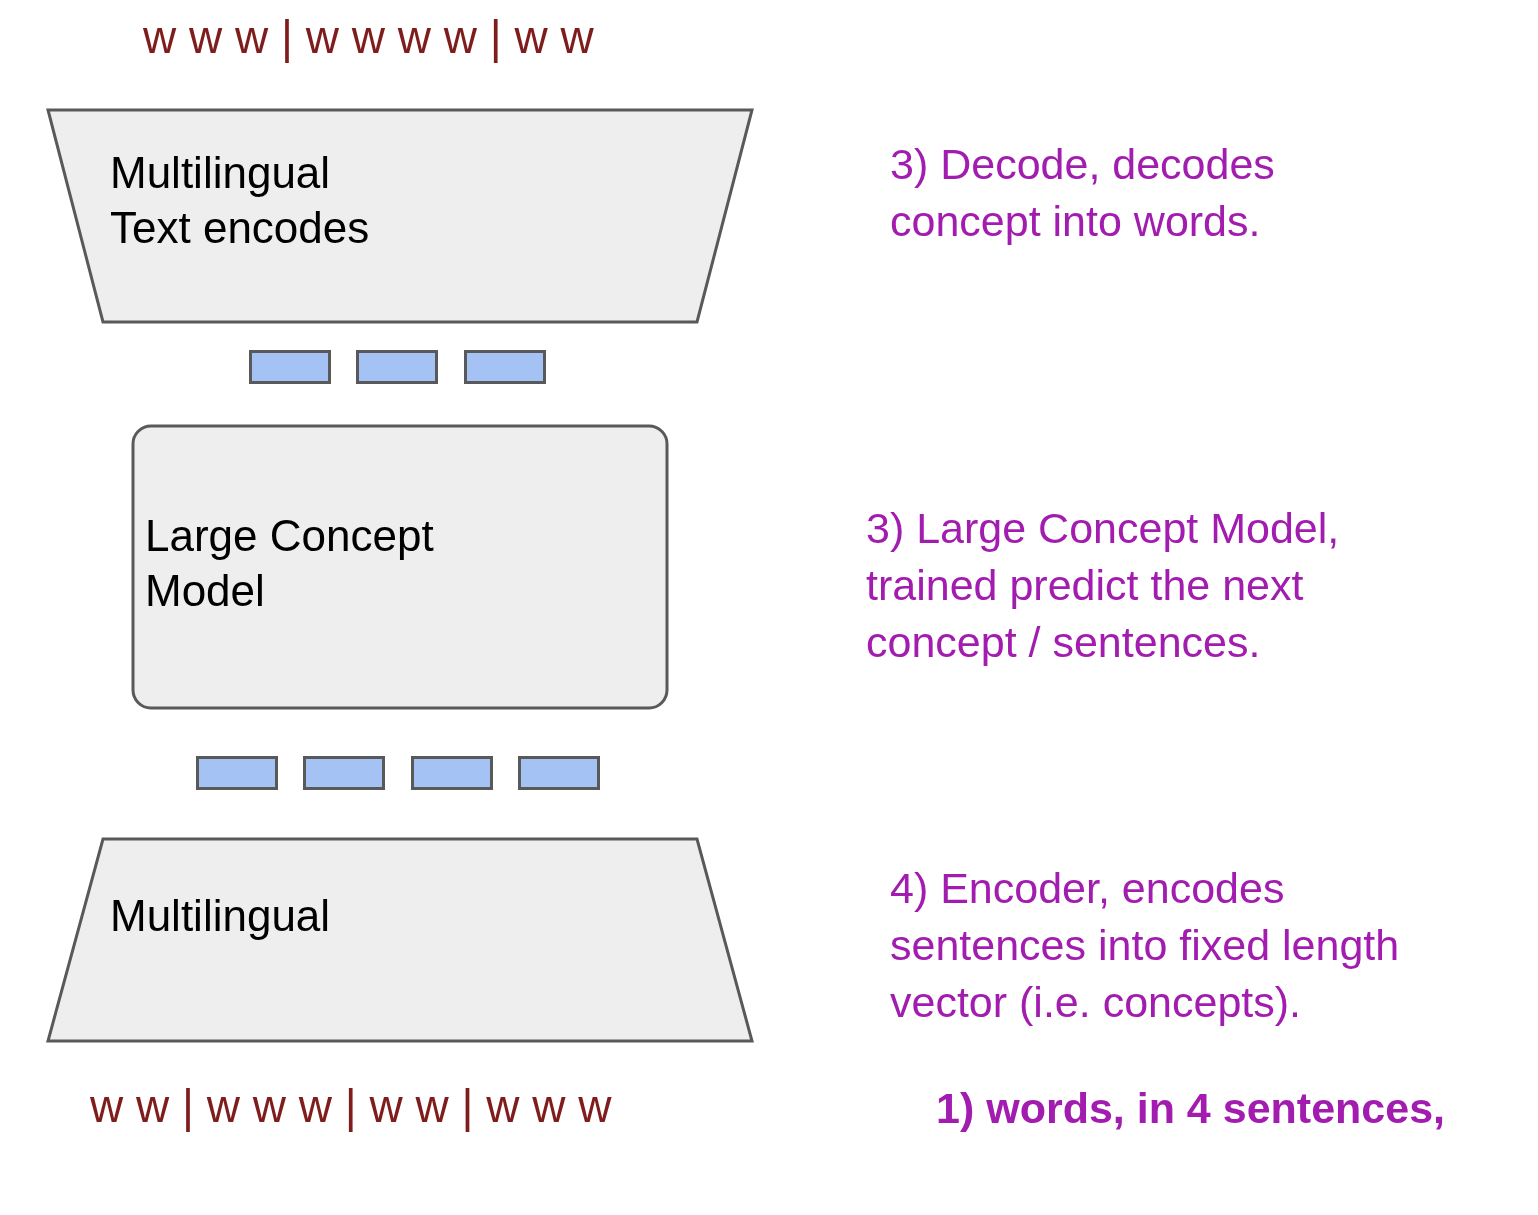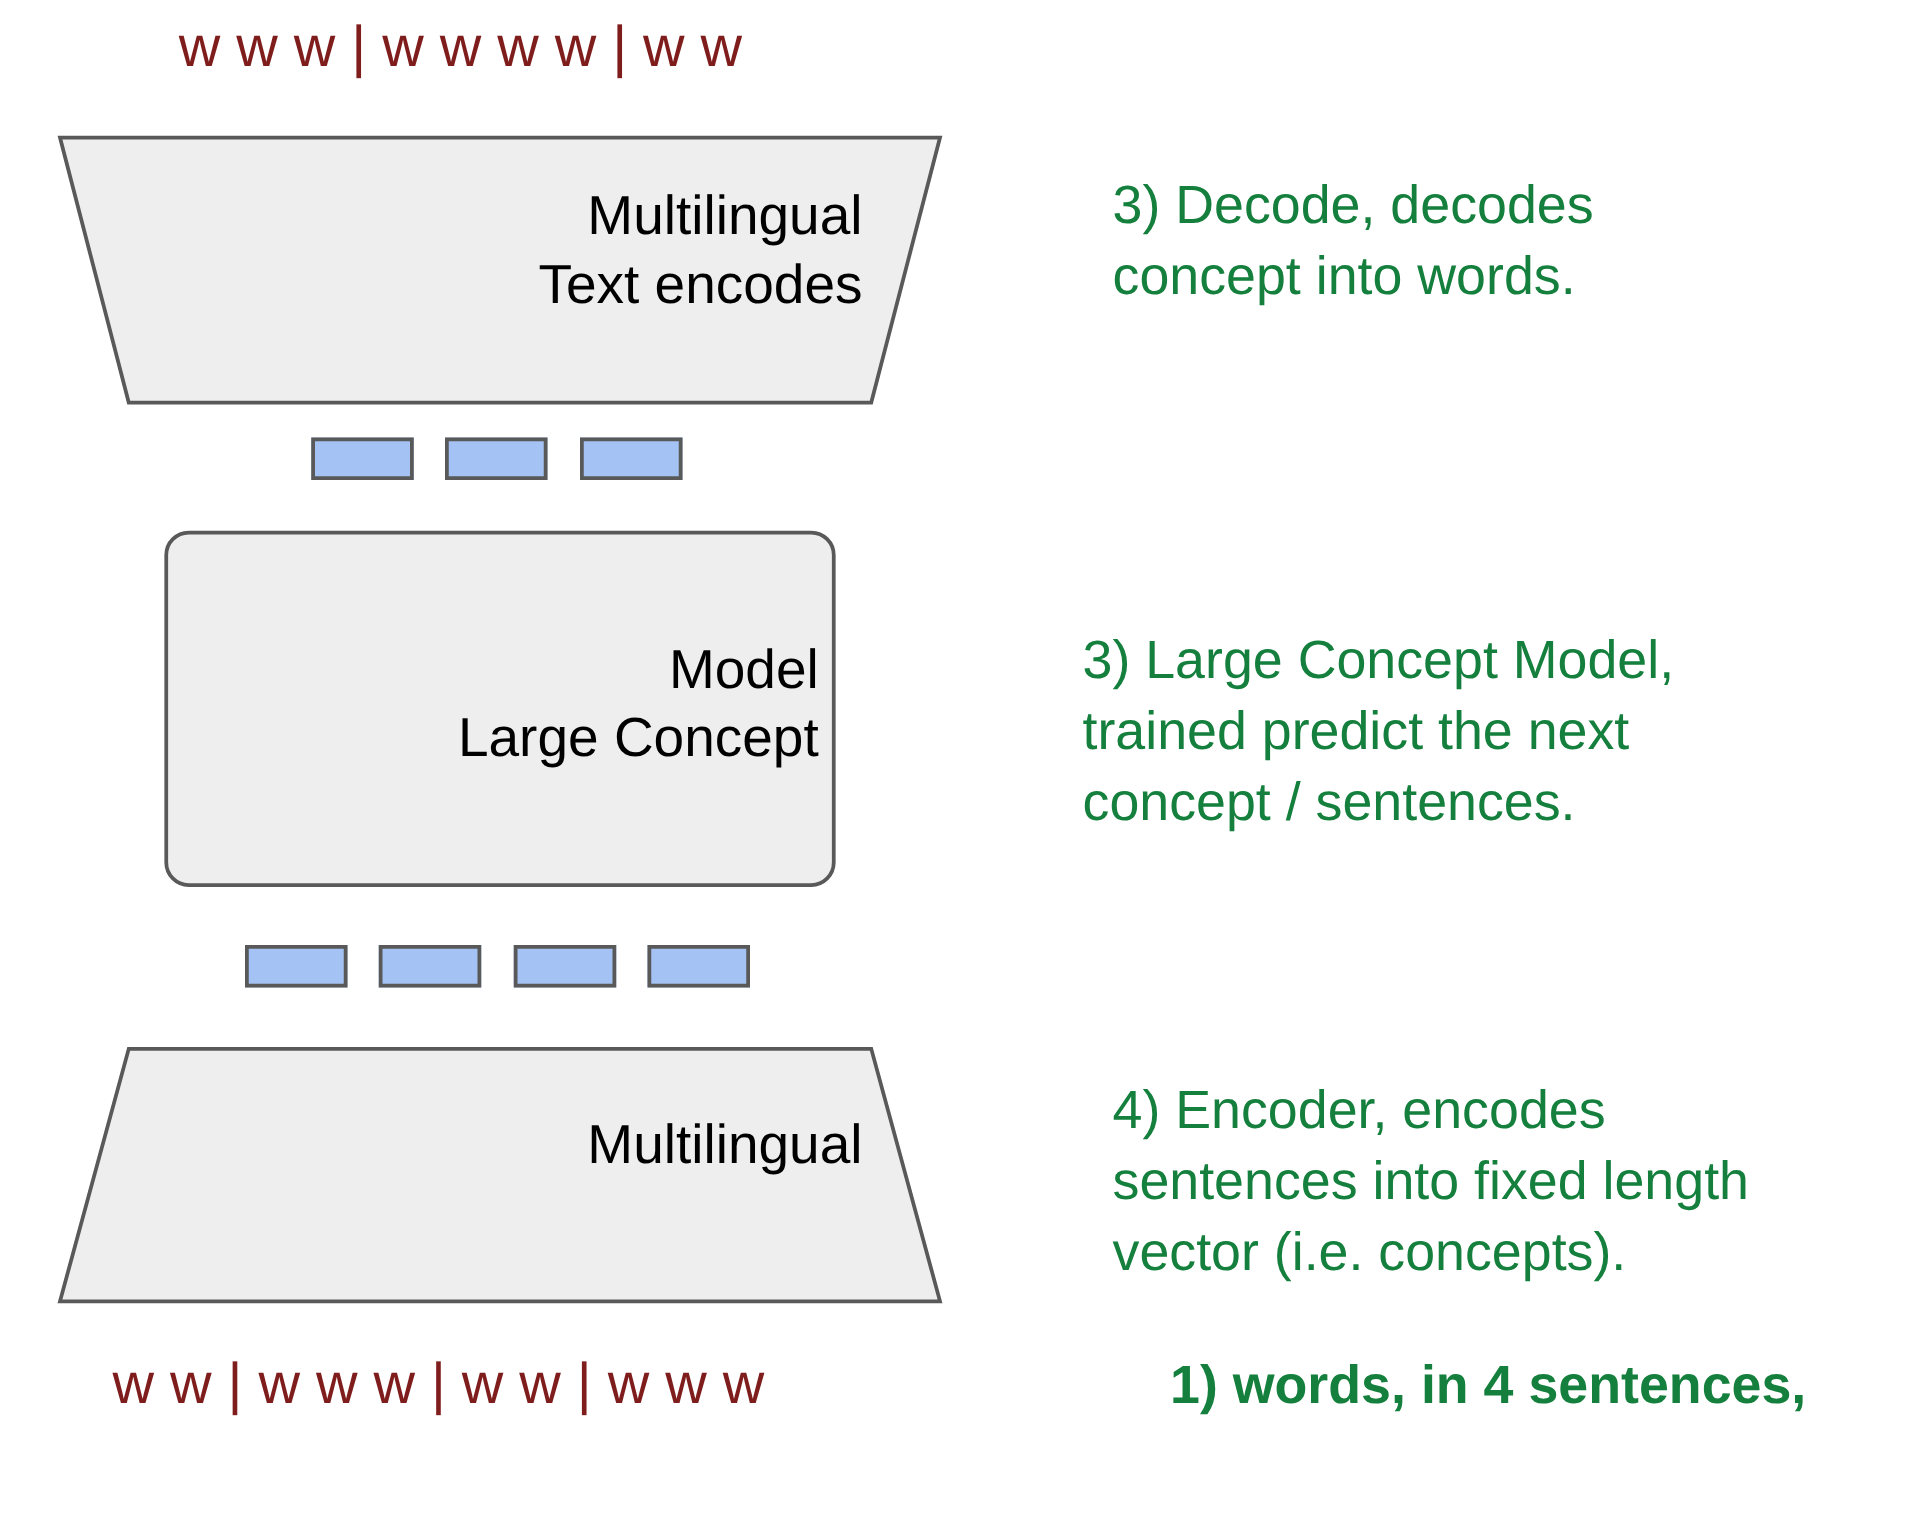--- a/index.html
+++ b/index.html
@@ -34,21 +34,21 @@
     position: absolute;
     overflow: visible;
   }
   .shape-fill {
     fill: #eeeeee;
     stroke: #595959;
     stroke-width: 3;
   }
   .shape-label {
     position: absolute;
-    text-align: right;
+    text-align: left;
     color: #000000;
     font-size: 44px;
     line-height: 1.26;
     font-family: "Liberation Sans", sans-serif;
     pointer-events: none;
   }
 
   
   #decoder-shape { left: 40px; top: 100px; width: 720px; height: 232px; }
   #decoder-label { left: 110px; top: 145px; width: 580px; }
@@ -70,21 +70,21 @@
     box-sizing: border-box;
     height: 34px;
     width: 82px;
   }
   #vec-row-top    { left: 0px; top: 350px; width: 1538px; height: 34px; }
   #vec-row-bottom { left: 0px; top: 756px; width: 1538px; height: 34px; }
 
   
   .note {
     position: absolute;
-    color: #15803d;
+    color: #a21caf;
     font-size: 43px;
     line-height: 1.33;
     font-family: "Liberation Sans", sans-serif;
     white-space: pre-line;
   }
   #note-decode  { left: 890px; top: 136px;  width: 600px; }
   #note-lcm     { left: 866px; top: 500px;  width: 620px; }
   #note-encoder { left: 890px; top: 860px;  width: 640px; }
   #note-words   { left: 936px; top: 1080px; width: 620px; font-weight: bold; }
 </style>
@@ -106,22 +106,22 @@
   <div id="vec-row-top" class="vec-row">
     <div class="vec" style="left:249px;"></div>
     <div class="vec" style="left:356px;"></div>
     <div class="vec" style="left:464px;"></div>
   </div>
 
   <svg id="lcm-shape" class="shape-svg" viewBox="0 0 550 298">
     <rect class="shape-fill" x="8" y="8" width="534" height="282" rx="18" ry="18"></rect>
   </svg>
   <div id="lcm-label" class="shape-label">
+    <div>Large Concept</div>
     <div>Model</div>
-    <div>Large Concept</div>
   </div>
 
   <div id="vec-row-bottom" class="vec-row">
     <div class="vec" style="left:196px;"></div>
     <div class="vec" style="left:303px;"></div>
     <div class="vec" style="left:411px;"></div>
     <div class="vec" style="left:518px;"></div>
   </div>
 
   <svg id="encoder-shape" class="shape-svg" viewBox="0 0 720 220">

